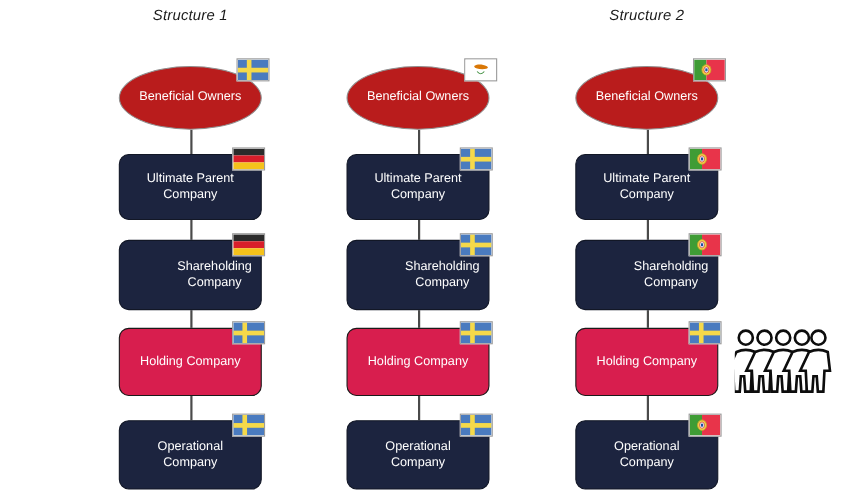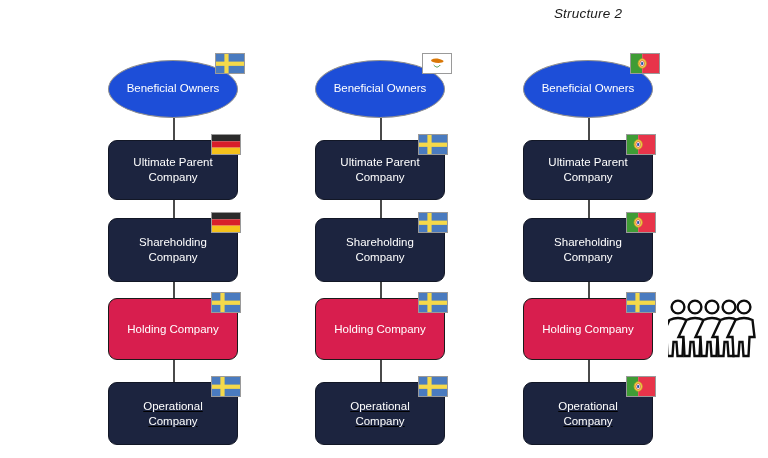--- a/index.html
+++ b/index.html
@@ -23,21 +23,21 @@
   
   .connector{
     position:absolute;
     width:2px;background:#4a4a4a;left:115px;
   }
 
   
   .owners-ellipse{
     position:absolute;
     left:50px;top:60px;width:130px;height:58px;
-    background:#1d4ed8;border:1px solid #8f8f8f;
+    background:#b91c1c;border:1px solid #8f8f8f;
     border-radius:50%;
     display:flex;align-items:center;justify-content:center;
     box-sizing:border-box;
   }
   .owners-ellipse .lbl{
     font-size:11.5px;color:#ffffff;text-align:center;line-height:1.15;
   }
 
   
   .node{
@@ -48,23 +48,23 @@
     display:flex;align-items:center;justify-content:center;
   }
   .node .lbl{
     font-size:11.5px;color:#ffffff;text-align:center;line-height:1.3;
     padding:0 8px;
   }
   .node.navy{background:#1c243f;}
   .node.crimson{background:#d81e4e;border-color:#1a1a1a;}
 
   .node.r1{top:140px;height:60px;}
-  .node.r2{top:218px;height:64px;}
+  .node.r2{top:218px;height:64px;justify-content:flex-end;}
   .node.r3{top:298px;height:62px;}
-  .node.r4{top:382px;height:63px;text-decoration:underline;}
+  .node.r4{top:382px;height:63px;}
 
   
   .flag{
     position:absolute;width:30px;height:21px;
     right:-4px;top:-7px;
     border:1px solid #9a9a9a;
     box-sizing:border-box;
     overflow:hidden;
     background:#fff;
   }
@@ -75,20 +75,21 @@
   .people-icon{
     position:absolute;left:668px;top:296px;width:94px;height:64px;
   }
   .people-icon svg{display:block;width:100%;height:100%;}
 </style>
 </head>
 <body>
 
 <div id="canvas">
     <div class="column" style="left: 58px;">
+      <div class="col-title">Structure 1</div>
       <div class="connector" style="top: 118px; height: 22px; background: rgb(74, 74, 74);"></div>
       <div class="connector" style="top: 200px; height: 18px; background: rgb(74, 74, 74);"></div>
       <div class="connector" style="top: 282px; height: 16px; background: rgb(74, 74, 74);"></div>
       <div class="connector" style="top: 360px; height: 22px; background: rgb(74, 74, 74);"></div>
       <div class="owners-ellipse">
         <span class="lbl">Beneficial Owners</span>
         <span class="flag on-ellipse" title="Sweden">
           <svg viewBox="0 0 30 20" preserveAspectRatio="none">
             <rect width="30" height="20" fill="#4a7bbf"></rect>
             <rect x="9" y="0" width="4.5" height="20" fill="#f5d94a"></rect>

